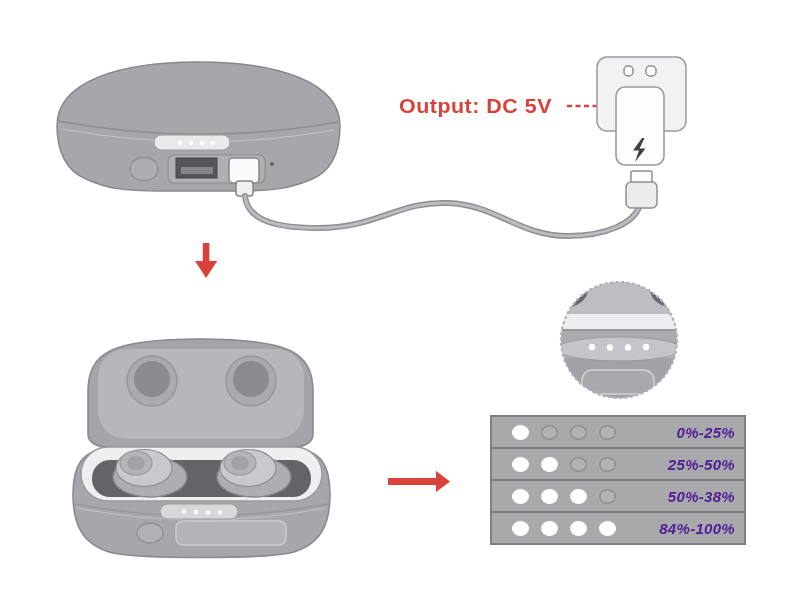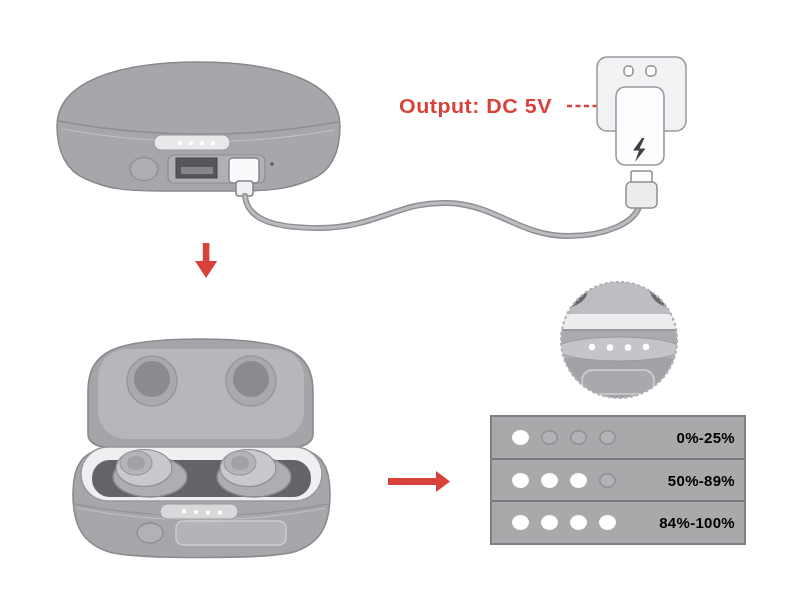--- a/index.html
+++ b/index.html
@@ -12,21 +12,21 @@
   .battery-table{position:absolute;left:490px;top:415px;width:256px;height:130px;
     background:#a9a9ac;border:2px solid #7f7f83;box-sizing:border-box;
     display:flex;flex-direction:column;}
   .bt-row{flex:1;display:flex;align-items:center;padding-left:20px;box-sizing:border-box;}
   .bt-row + .bt-row{border-top:2px solid #7b7b7f;}
   .bt-dots{display:flex;gap:12px;align-items:center;}
   .bt-dot{width:17px;height:15px;border-radius:50%;}
   .bt-dot.on{background:#ffffff;}
   .bt-dot.off{background:#b3b3b6;box-shadow:inset 0 0 0 1.5px #8f8f93;}
   .bt-label{margin-left:auto;margin-right:9px;font-weight:700;font-size:15px;
-    color:#000000;letter-spacing:.3px;white-space:nowrap;}
+    color:#4c1d95;letter-spacing:.3px;white-space:nowrap;font-style:italic;}
 </style>
 </head>
 <body>
 
 <div class="stage">
 
 <svg width="793" height="592" viewBox="0 0 793 592">
 
   <g>
     <path d="M57,126 C57,82 118,62 198,62 C278,62 340,82 340,126 C340,152 331,172 310,180
@@ -154,24 +154,33 @@
           <span class="bt-dot off"></span>
           <span class="bt-dot off"></span>
           <span class="bt-dot off"></span>
         </div>
         <span class="bt-label">0%-25%</span>
       </div>
       <div class="bt-row">
         <div class="bt-dots">
           <span class="bt-dot on"></span>
           <span class="bt-dot on"></span>
+          <span class="bt-dot off"></span>
+          <span class="bt-dot off"></span>
+        </div>
+        <span class="bt-label">25%-50%</span>
+      </div>
+      <div class="bt-row">
+        <div class="bt-dots">
+          <span class="bt-dot on"></span>
+          <span class="bt-dot on"></span>
           <span class="bt-dot on"></span>
           <span class="bt-dot off"></span>
         </div>
-        <span class="bt-label">50%-89%</span>
+        <span class="bt-label">50%-38%</span>
       </div>
       <div class="bt-row">
         <div class="bt-dots">
           <span class="bt-dot on"></span>
           <span class="bt-dot on"></span>
           <span class="bt-dot on"></span>
           <span class="bt-dot on"></span>
         </div>
         <span class="bt-label">84%-100%</span>
       </div>

